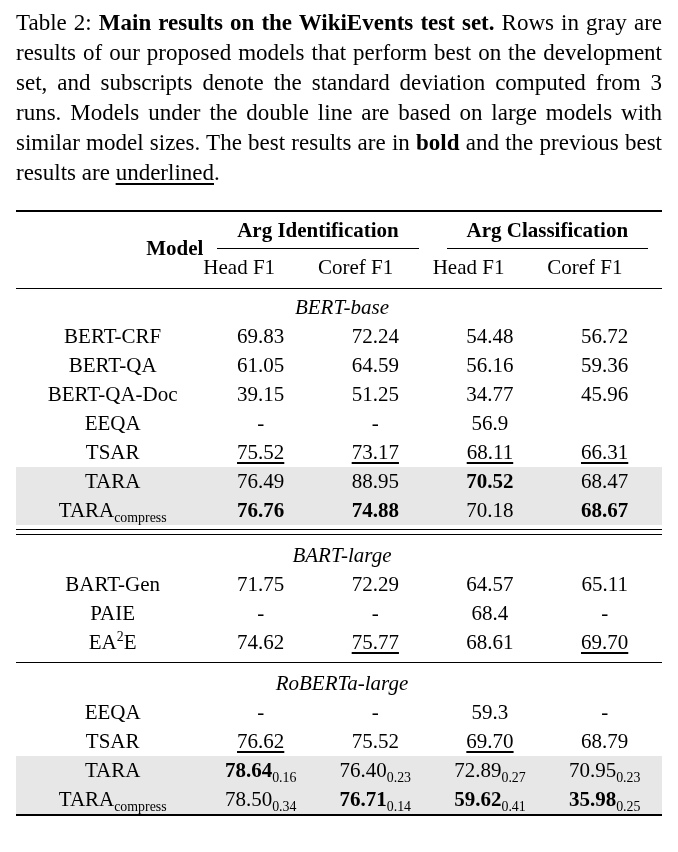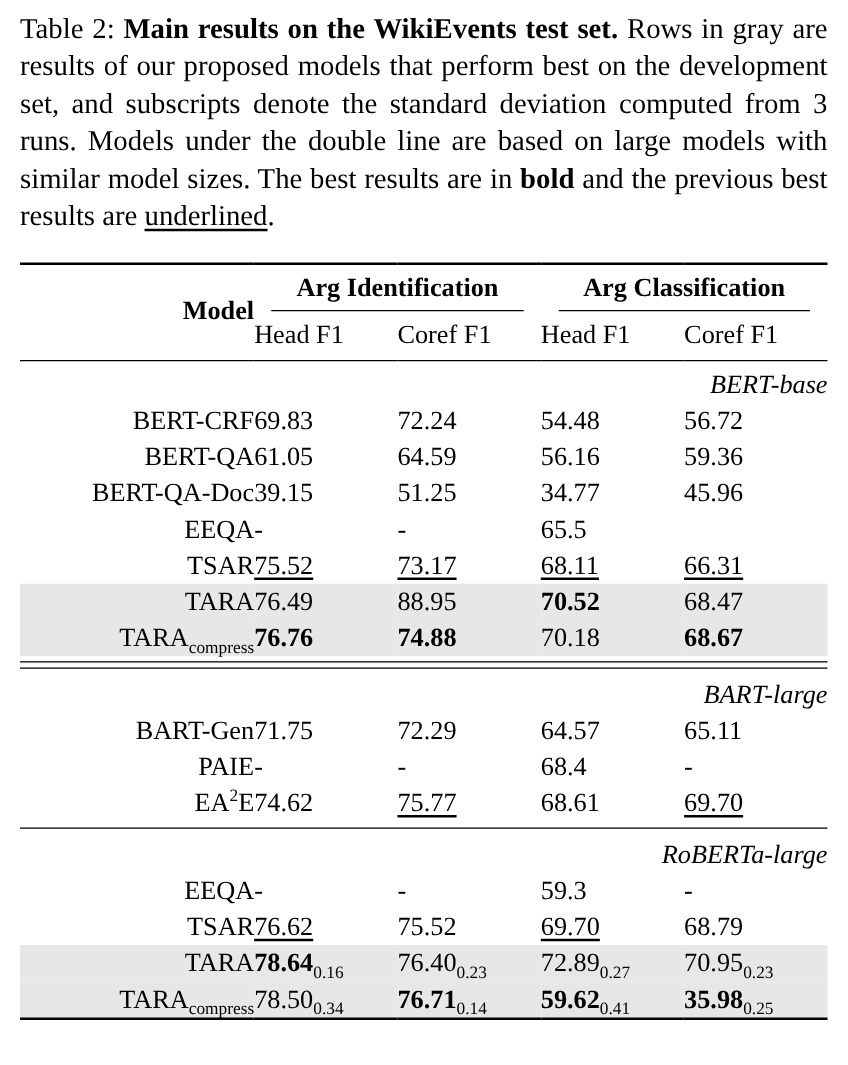--- a/index.html
+++ b/index.html
@@ -58,30 +58,30 @@
     margin: 0 14px;
     border-bottom: 1px solid #000;
   }
   tr.subrow th.sub-h {
     text-align: left;
     padding: 6px 0 8px 0;
     border-bottom: 1.5px solid #000;
   }
   td.section-label {
     font-style: italic;
-    text-align: right;
+    text-align: center;
     padding: 6px 0 2px 6px;
   }
   td.model-cell {
-    text-align: right;
+    text-align: center;
     padding: 2px 0 2px 6px;
     white-space: nowrap;
   }
   td.num {
-    text-align: left;
+    text-align: center;
     padding: 2px 0;
     white-space: nowrap;
   }
   sub {
     font-size: 0.66em;
     line-height: 0;
   }
   sup {
     font-size: 0.66em;
     line-height: 0;
@@ -153,21 +153,21 @@
           <td class="model-cell"><span>BERT-QA-Doc</span></td>
           <td class="num"><span>39.15</span></td>
           <td class="num"><span>51.25</span></td>
           <td class="num"><span>34.77</span></td>
           <td class="num"><span>45.96</span></td>
         </tr>
         <tr>
           <td class="model-cell"><span>EEQA</span></td>
           <td class="num"><span>-</span></td>
           <td class="num"><span>-</span></td>
-          <td class="num"><span>65.5</span></td>
+          <td class="num"><span>56.9</span></td>
           <td class="num"><span></span></td>
         </tr>
         <tr>
           <td class="model-cell"><span>TSAR</span></td>
           <td class="num"><span class="ul">75.52</span></td>
           <td class="num"><span class="ul">73.17</span></td>
           <td class="num"><span class="ul">68.11</span></td>
           <td class="num"><span class="ul">66.31</span></td>
         </tr>
         <tr style="background: rgb(231, 231, 231);">

